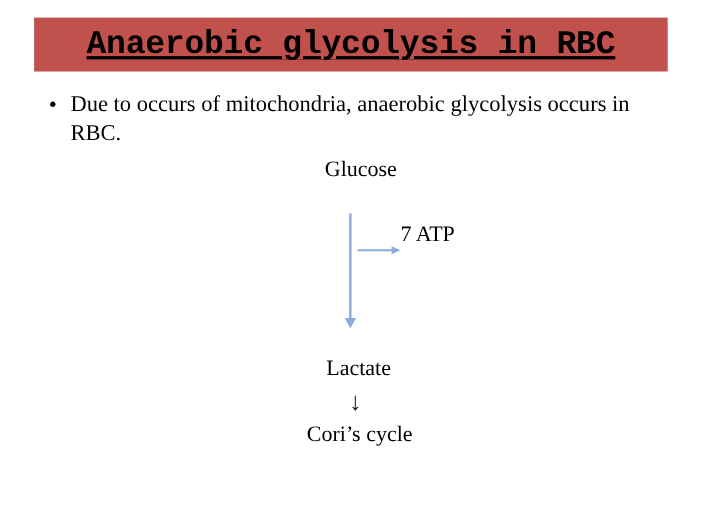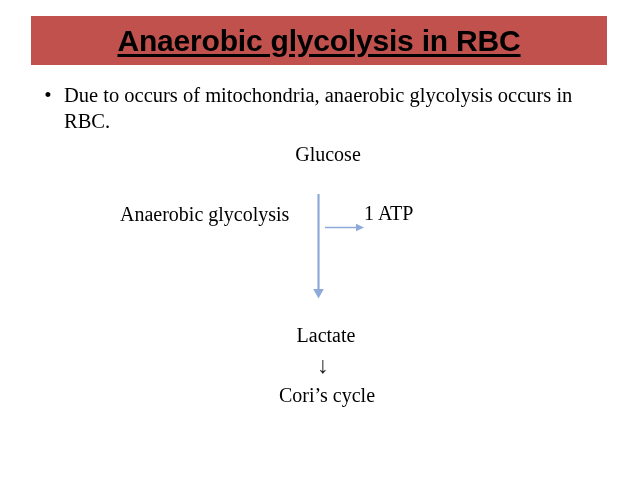--- a/index.html
+++ b/index.html
@@ -28,21 +28,21 @@
   }
   #title-text {
     position: absolute;
     left: 0;
     top: 0;
     width: 576px;
     height: 49px;
     display: flex;
     align-items: center;
     justify-content: center;
-    font-family: Liberation Sans, sans-serif;
+    font-family: Liberation Mono, monospace;
     font-weight: bold;
     font-size: 30px;
     line-height: 1;
     letter-spacing: -0.2px;
     color: #000000;
     text-decoration: underline;
     text-underline-offset: 3px;
     white-space: nowrap;
   }
 
@@ -145,23 +145,22 @@
     <div id="bullet-row">
       <span id="bullet-marker">•</span>
       <span id="bullet-text">Due to occurs of mitochondria, anaerobic glycolysis occurs in RBC.</span>
     </div>
   </div>
 
   <div id="diagram">
 
     <div class="node" id="node-glucose">Glucose</div>
 
-    <div class="node" id="node-anaerobic">Anaerobic glycolysis</div>
 
-    <div class="node" id="node-atp">1 ATP</div>
+    <div class="node" id="node-atp">7 ATP</div>
 
     <svg id="arrow-svg" viewBox="0 0 100 125">
 
       <g>
         <line x1="23.5" y1="9" x2="23.5" y2="106" stroke="#8eaadb" stroke-width="2.2"></line>
         <path d="M 18.2 104 L 23.5 113.5 L 28.8 104 Z" fill="#8eaadb"></path>
       </g>
 
       <g>
         <line x1="30" y1="42.5" x2="63" y2="42.5" stroke="#8eaadb" stroke-width="1.6"></line>

